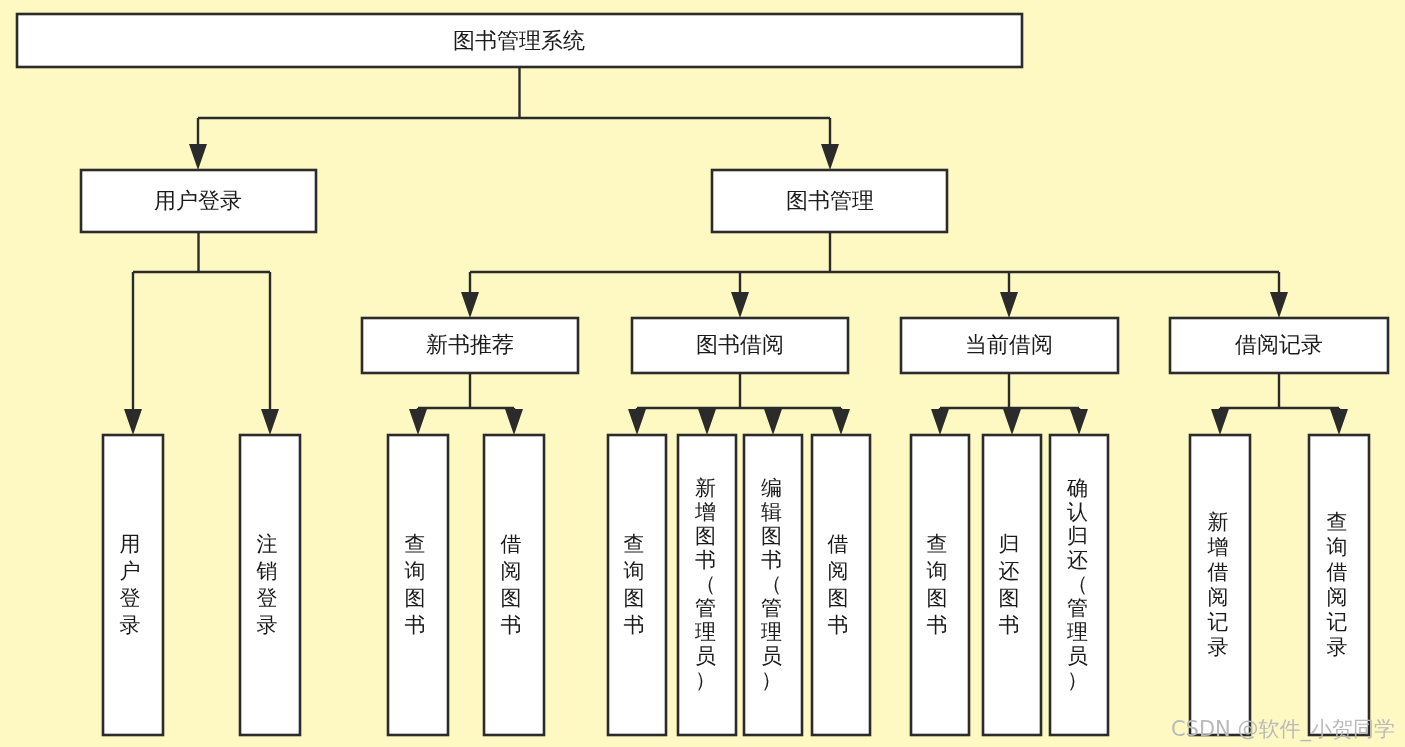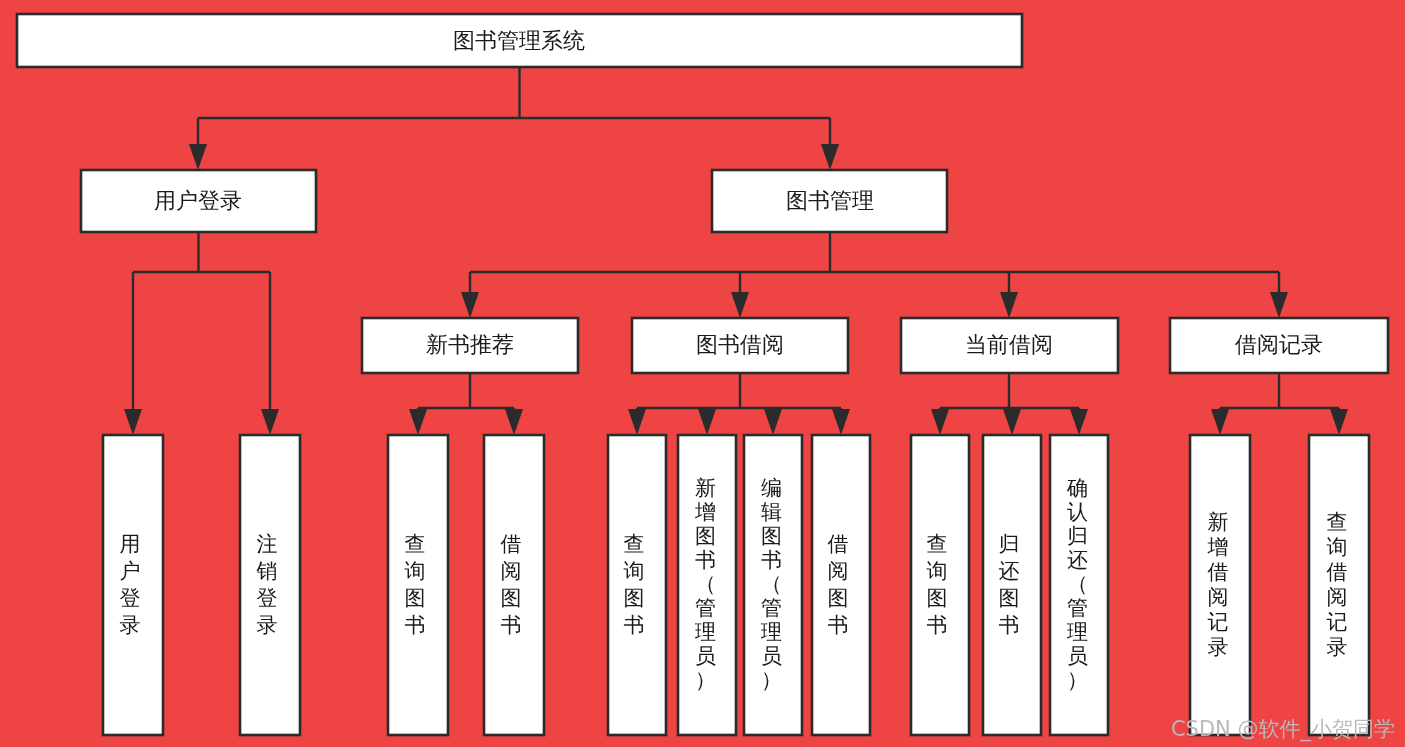--- a/index.html
+++ b/index.html
@@ -10,21 +10,21 @@
   body {
     width: 1405px;
     height: 747px;
     font-family: "DejaVu Sans", "Liberation Sans", sans-serif;
     overflow: hidden;
   }
   #diagram-root {
     position: relative;
     width: 1405px;
     height: 747px;
-    background: #ef4444;
+    background: #fef9c3;
   }
   svg.canvas {
     position: absolute;
     left: 0;
     top: 0;
     width: 1405px;
     height: 747px;
     display: block;
   }
   .node-box {

